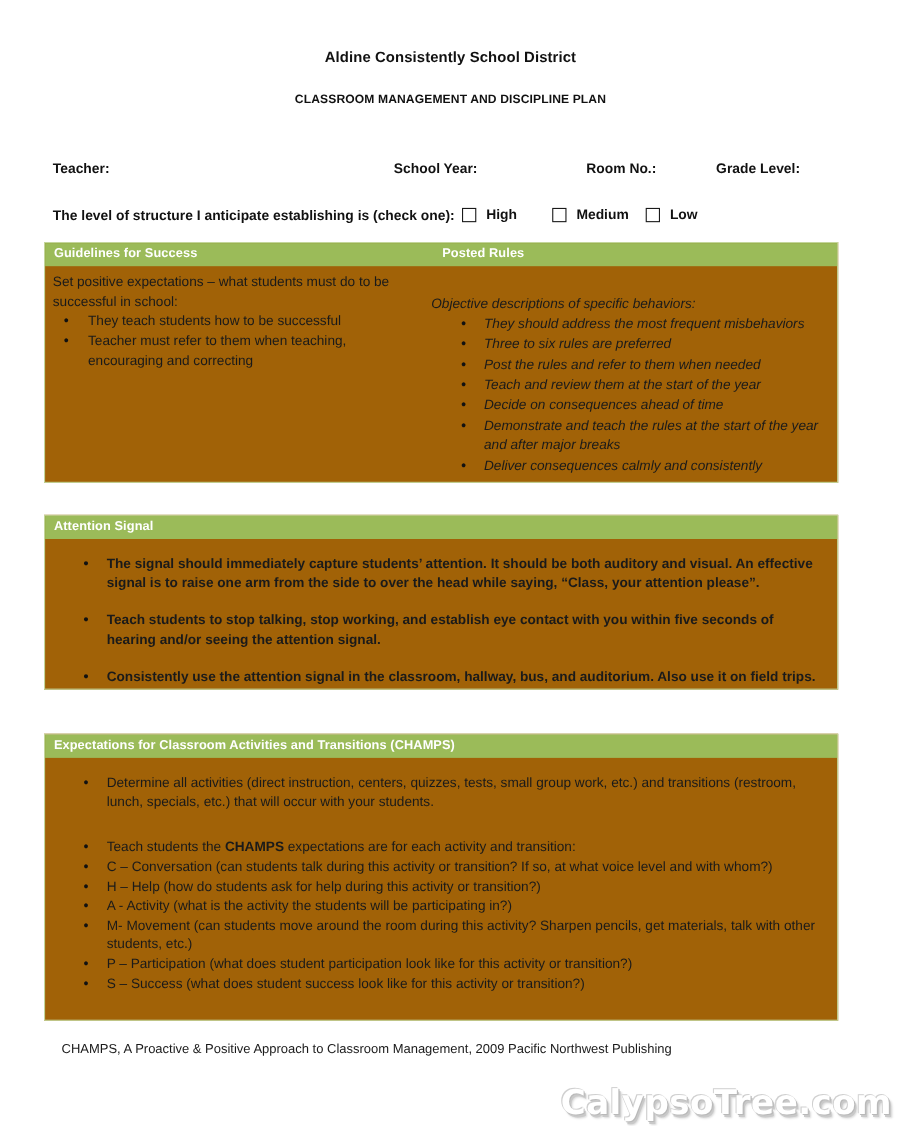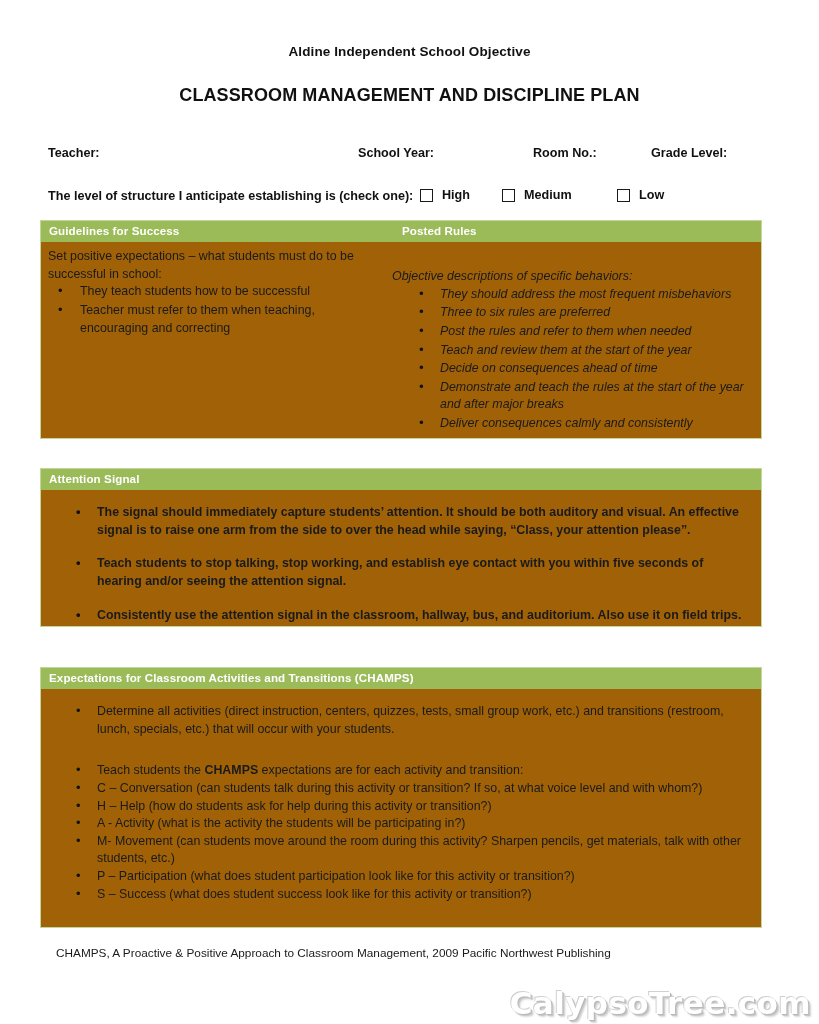--- a/index.html
+++ b/index.html
@@ -28,21 +28,21 @@
     padding-top: 44px;
     text-align: center;
   }
   .doc-title-1 {
     font-size: 13.5px;
     font-weight: bold;
     letter-spacing: 0.1px;
     margin: 0;
   }
   .doc-title-2 {
-    font-size: 18px;
+    font-size: 11px;
     font-weight: bold;
     letter-spacing: 0.1px;
     margin: 26px 0 0 0;
   }
 
   
   .field-row {
     position: absolute;
     left: 48px;
     right: 48px;
@@ -79,21 +79,21 @@
   }
   .opt {
     position: absolute;
     top: 0px;
     display: flex;
     align-items: center;
     gap: 9px;
   }
   .opt-high   { left: 372px; }
   .opt-medium { left: 454px; }
-  .opt-low    { left: 569px; }
+  .opt-low    { left: 539px; }
   .checkbox {
     width: 11px;
     height: 11px;
     border: 1.4px solid #1a1a1a;
     background: #ffffff;
     display: inline-block;
     flex: 0 0 auto;
   }
   .opt-label { font-weight: bold; font-size: 12.6px; }
 
@@ -207,21 +207,21 @@
     white-space: nowrap;
   }
   b.inline-strong { font-weight: bold; }
 </style>
 </head>
 <body>
 
 <div class="page">
 
   <div class="title-block">
-    <div class="doc-title-1">Aldine Independent School Objective</div>
+    <div class="doc-title-1">Aldine Consistently School District</div>
     <div class="doc-title-2">CLASSROOM MANAGEMENT AND DISCIPLINE PLAN</div>
   </div>
 
   <div class="field-row">
     <span class="fld fld-teacher">Teacher:</span>
     <span class="fld fld-year">School Year:</span>
     <span class="fld fld-room">Room No.:</span>
     <span class="fld fld-grade">Grade Level:</span>
   </div>
 

